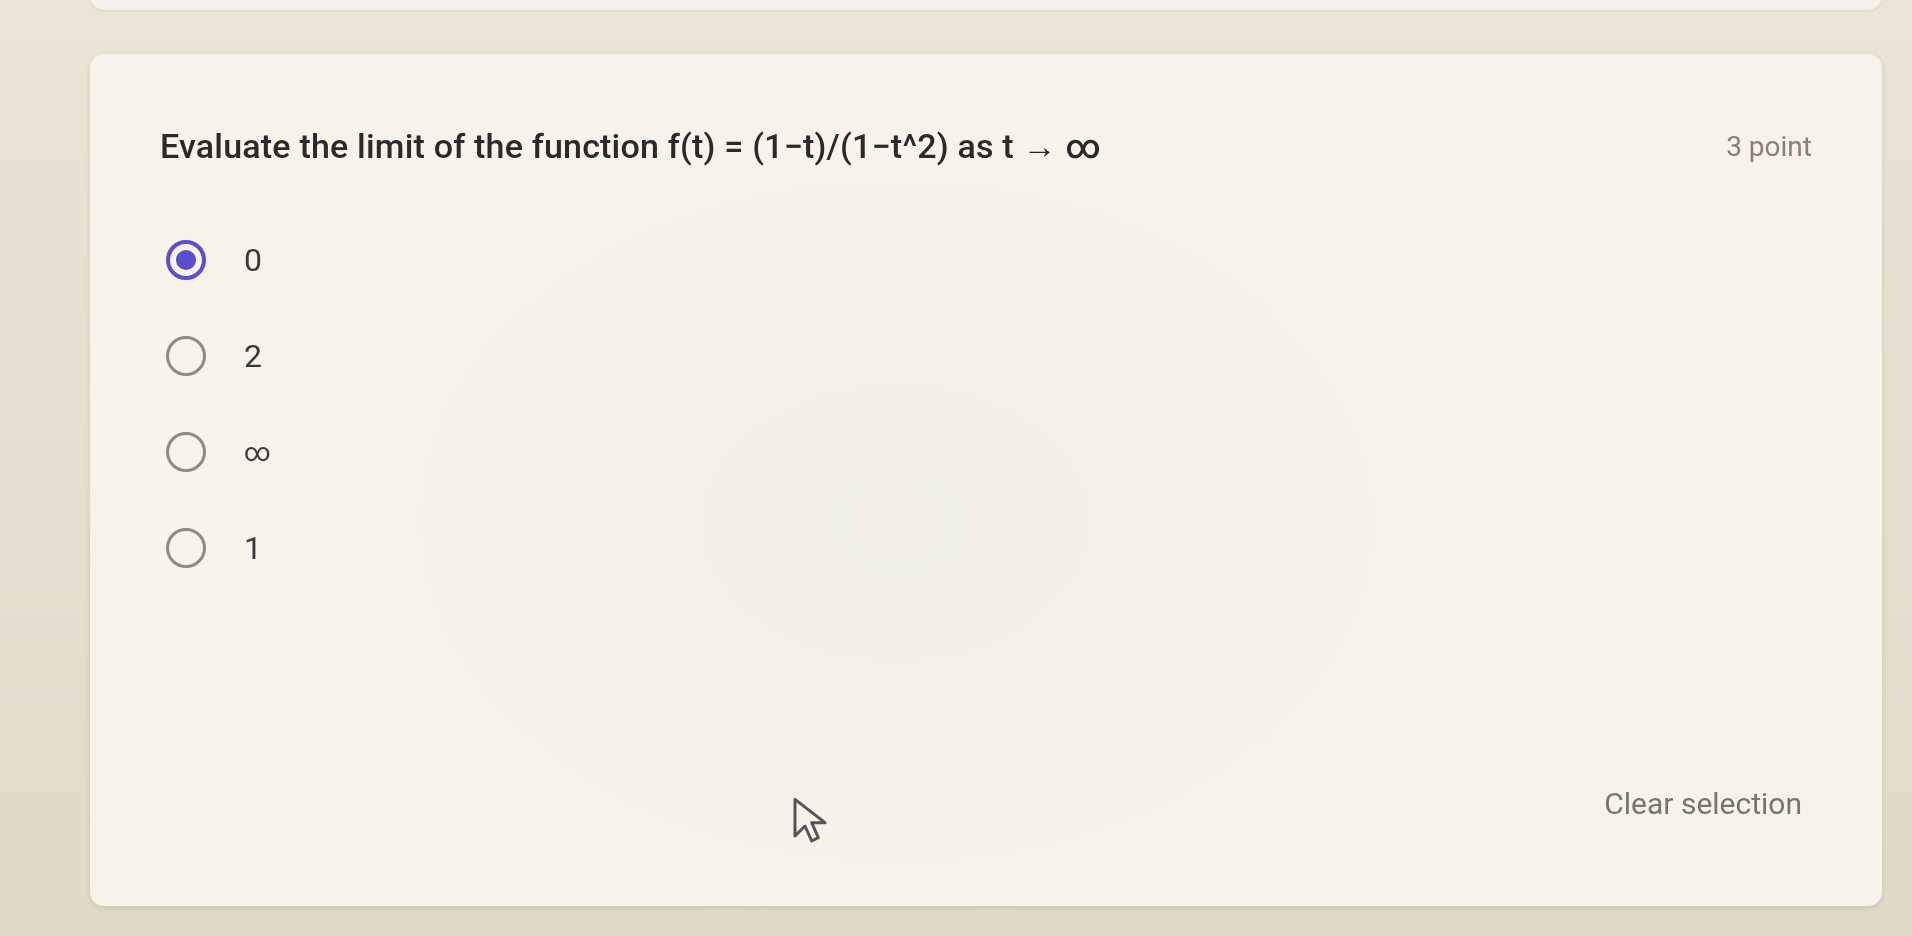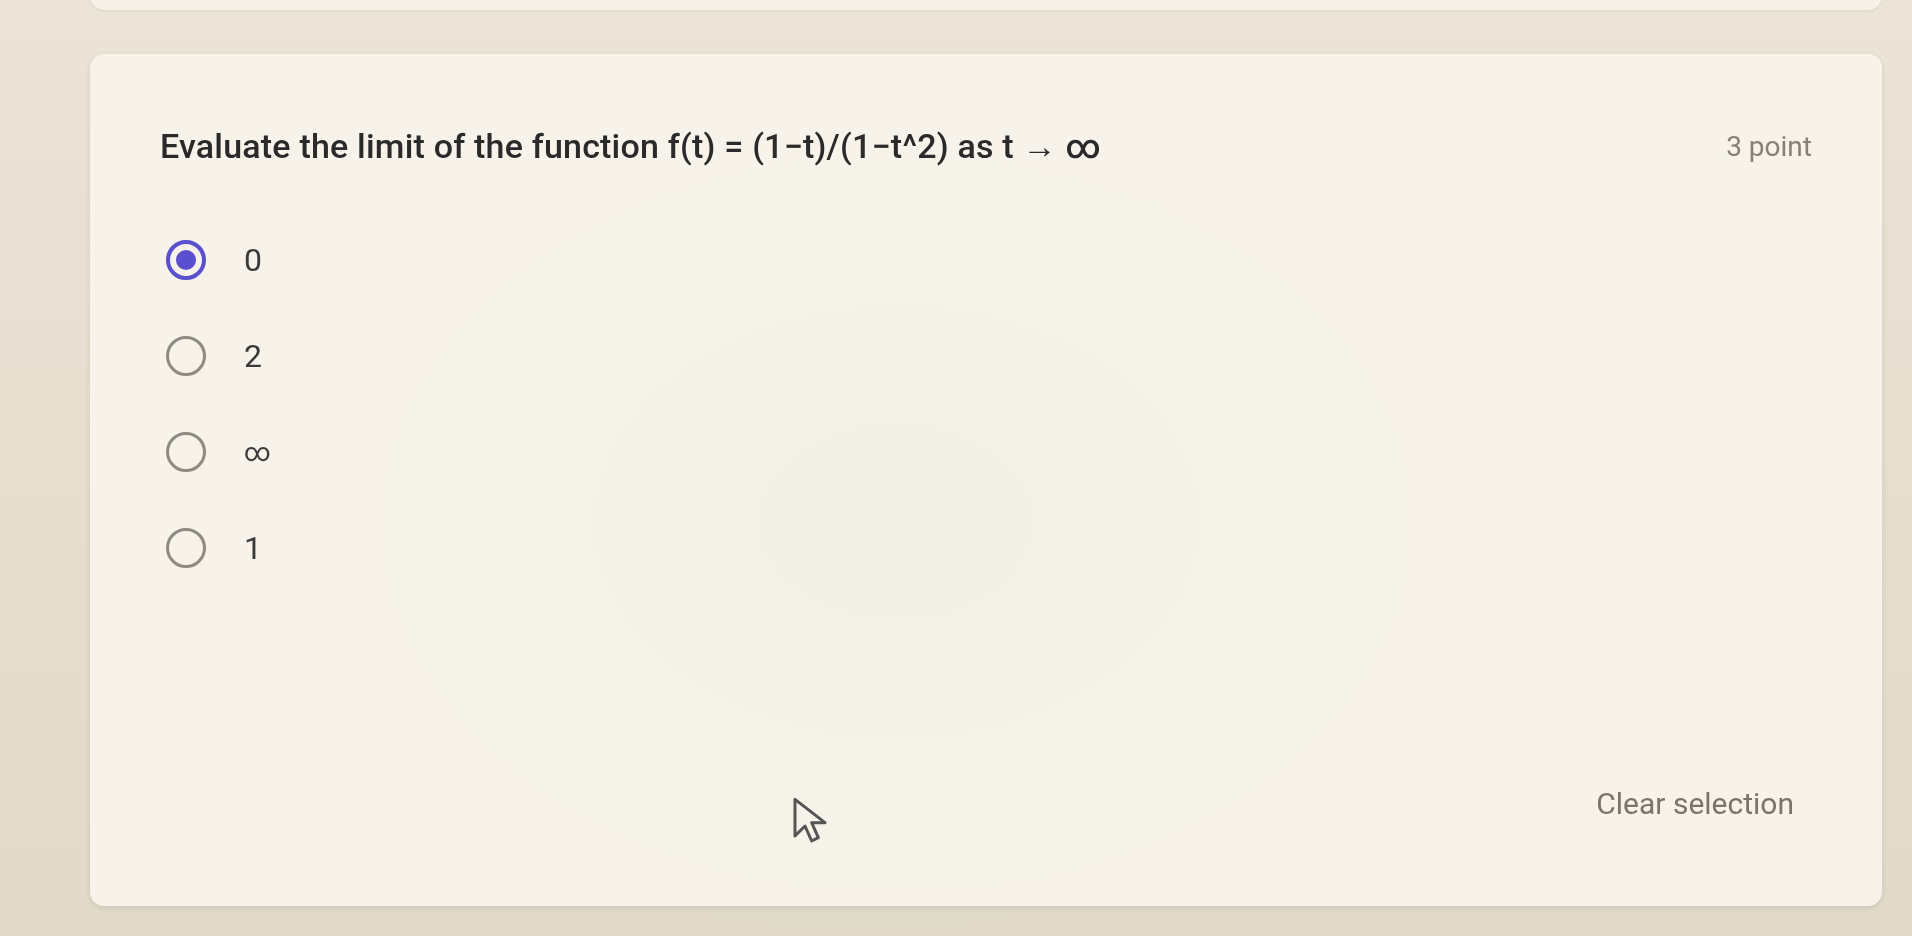--- a/index.html
+++ b/index.html
@@ -95,21 +95,21 @@
 }
 .option-label {
   font-size: 32px;
   color: #3a3a3a;
 }
 .option-label.small {
   font-size: 26px;
 }
 .clear-selection {
   position: absolute;
-  right: 88px;
+  right: 80px;
   bottom: 85px;
   font-size: 30px;
   color: #7a746c;
   cursor: pointer;
 }
 .cursor-icon {
   position: absolute;
   left: 700px;
   bottom: 60px;
   width: 40px;

